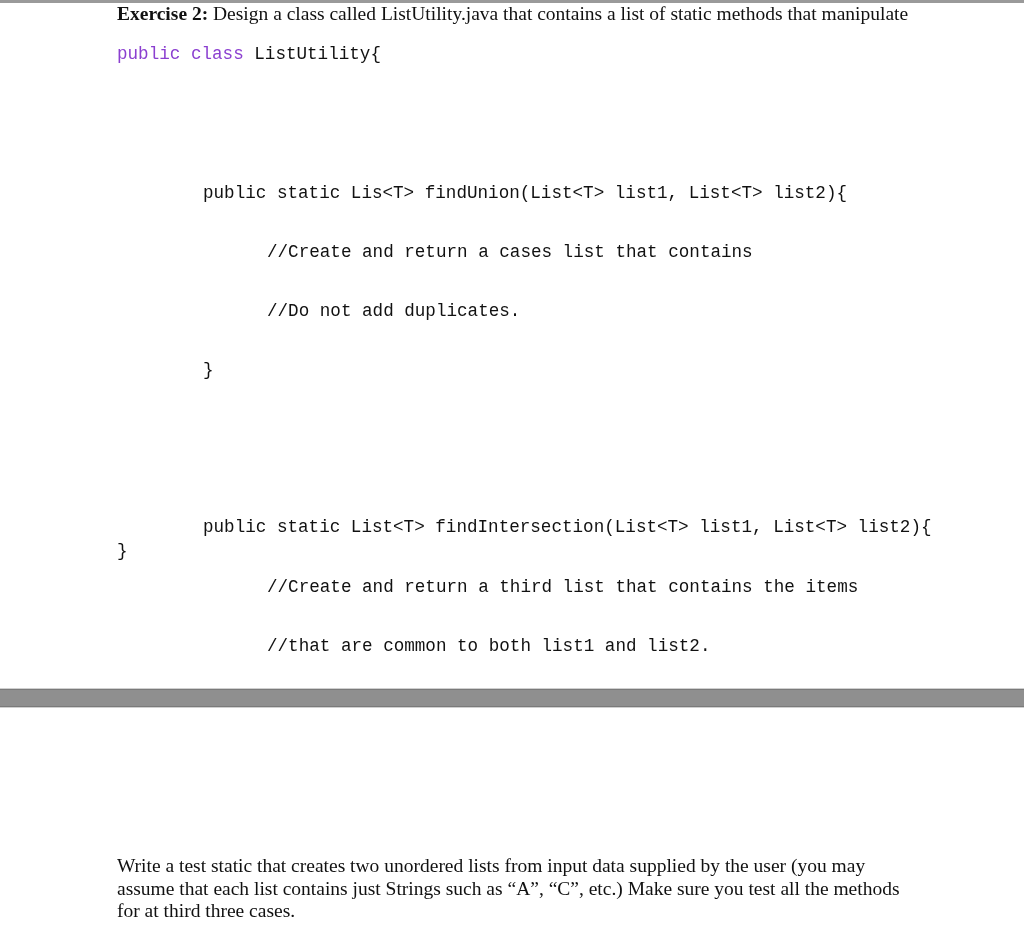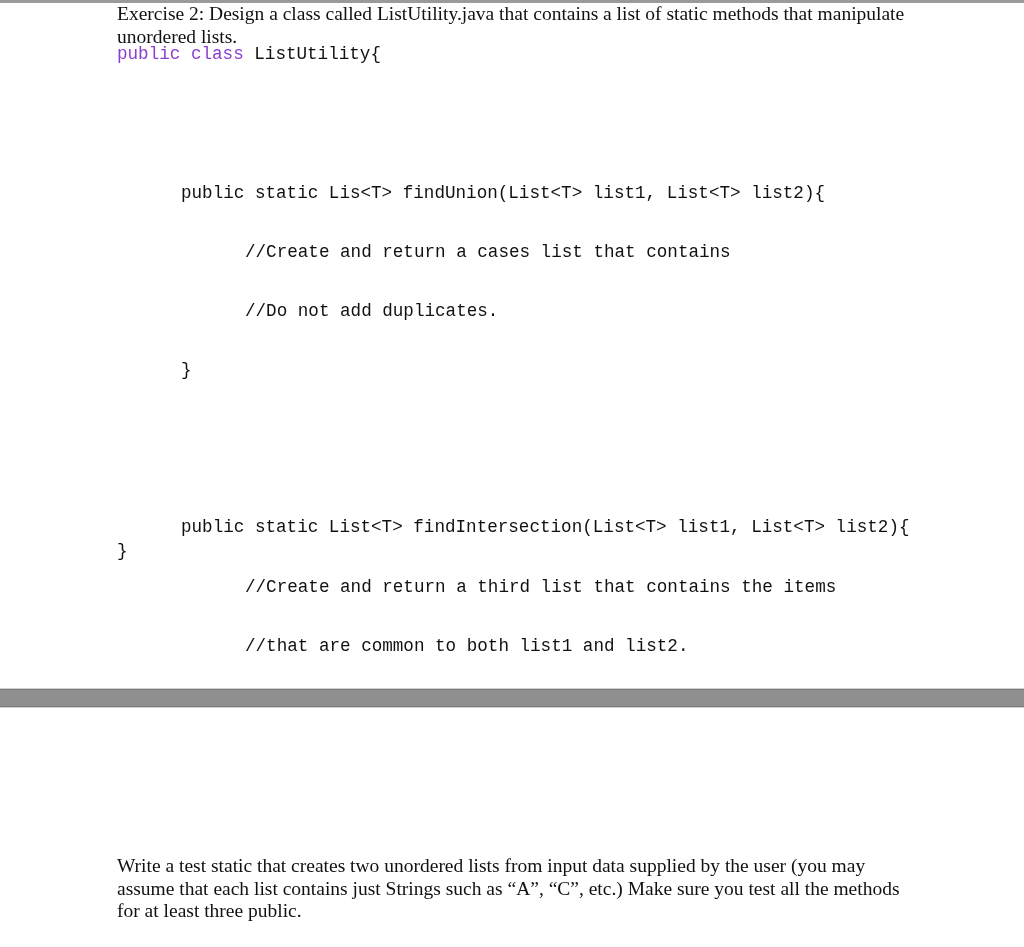--- a/index.html
+++ b/index.html
@@ -53,21 +53,21 @@
       font-size: 19.5px;
       color: #111;
       line-height: 22.5px;
     }
     .heading-block {
       position: absolute;
       left: 117px;
       top: 0px;
       width: 860px;
     }
-    .heading-block b { font-weight: normal; }
+    .heading-block b { font-weight: bold; }
     .code {
       font-family: "Liberation Mono", monospace;
       font-size: 17.6px;
       line-height: 19.7px;
       color: #111;
       white-space: pre;
       position: absolute;
       margin: 0;
     }
     .kw { color: #8b3fd0; margin-top: 28px; }
@@ -77,39 +77,38 @@
     }
     .methods {
       left: 181px;
       top: 82px;
     }
     .outer-close {
       left: 117px;
       top: 539px;
     }
     .method { display: block; }
-    .code-line { display: block; height: 19.7px; }
+    .code-line { display: block; height: 19.7px; margin-left: 22px; }
     .indent { padding-left: 64px; }
     .footer-text {
       position: absolute;
       left: 117px;
       top: 855px;
       width: 820px;
     }
   </style>
 </head>
 <body>
 
 <div class="top-border"></div>
 
 <div class="page">
 
   <div class="heading-block prose">
     <div><b>Exercise 2:</b><span> Design a class called ListUtility.java that contains a list of static methods that manipulate</span></div>
-    <div>unordered lists.</div>
   </div>
 
   <div class="code class-line"><span class="kw">public class</span><span> ListUtility{</span></div>
 
   <div class="code methods">
     
     <div class="method">
       <span class="code-line"><span>public static</span><span> Lis&lt;T&gt; findUnion(List&lt;T&gt; list1, List&lt;T&gt; list2){</span></span>
       <span class="code-line indent">//Create and return a cases list that contains</span>
       <span class="code-line indent">//Do not add duplicates.</span>
@@ -141,14 +140,14 @@
 
 <div class="separator">
   <div class="bar"></div>
 </div>
 
 <div class="page2"></div>
 
 <div class="footer-text prose">
   <div>Write a test static that creates two unordered lists from input data supplied by the user (you may</div>
   <div>assume that each list contains just Strings such as “A”, “C”, etc.) Make sure you test all the methods</div>
-  <div>for at least three public.</div>
+  <div>for at third three cases.</div>
 </div>
 
 </body></html>

